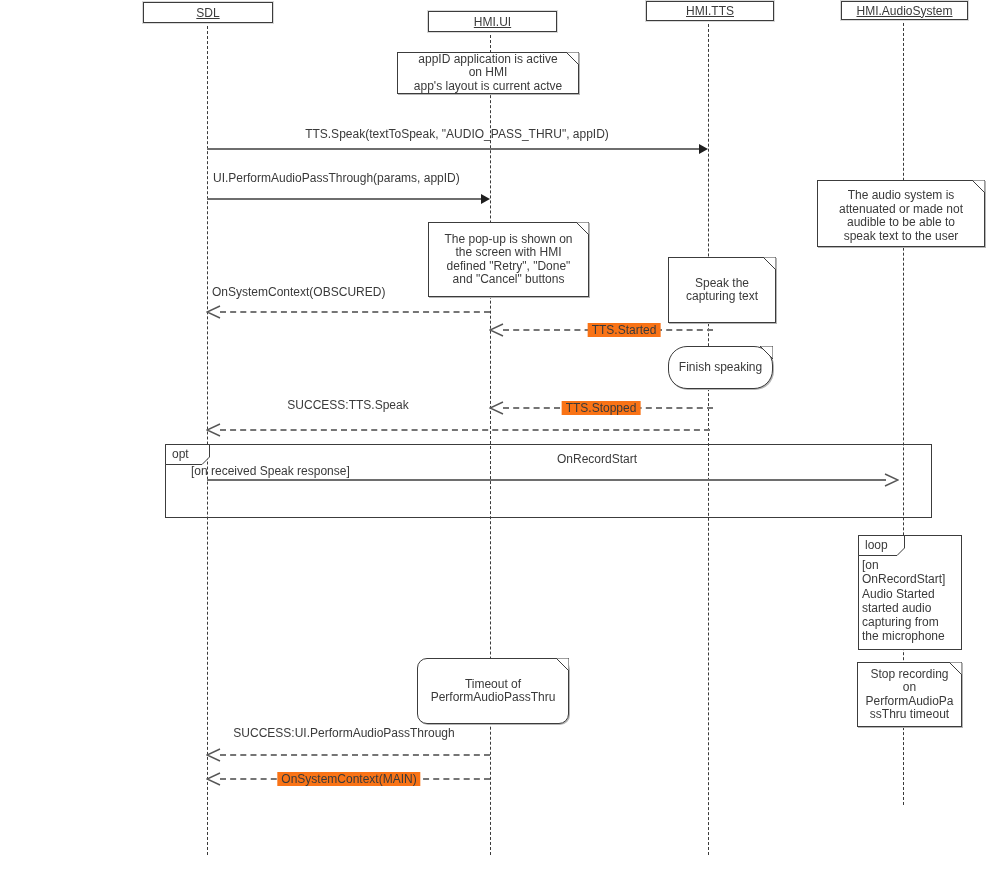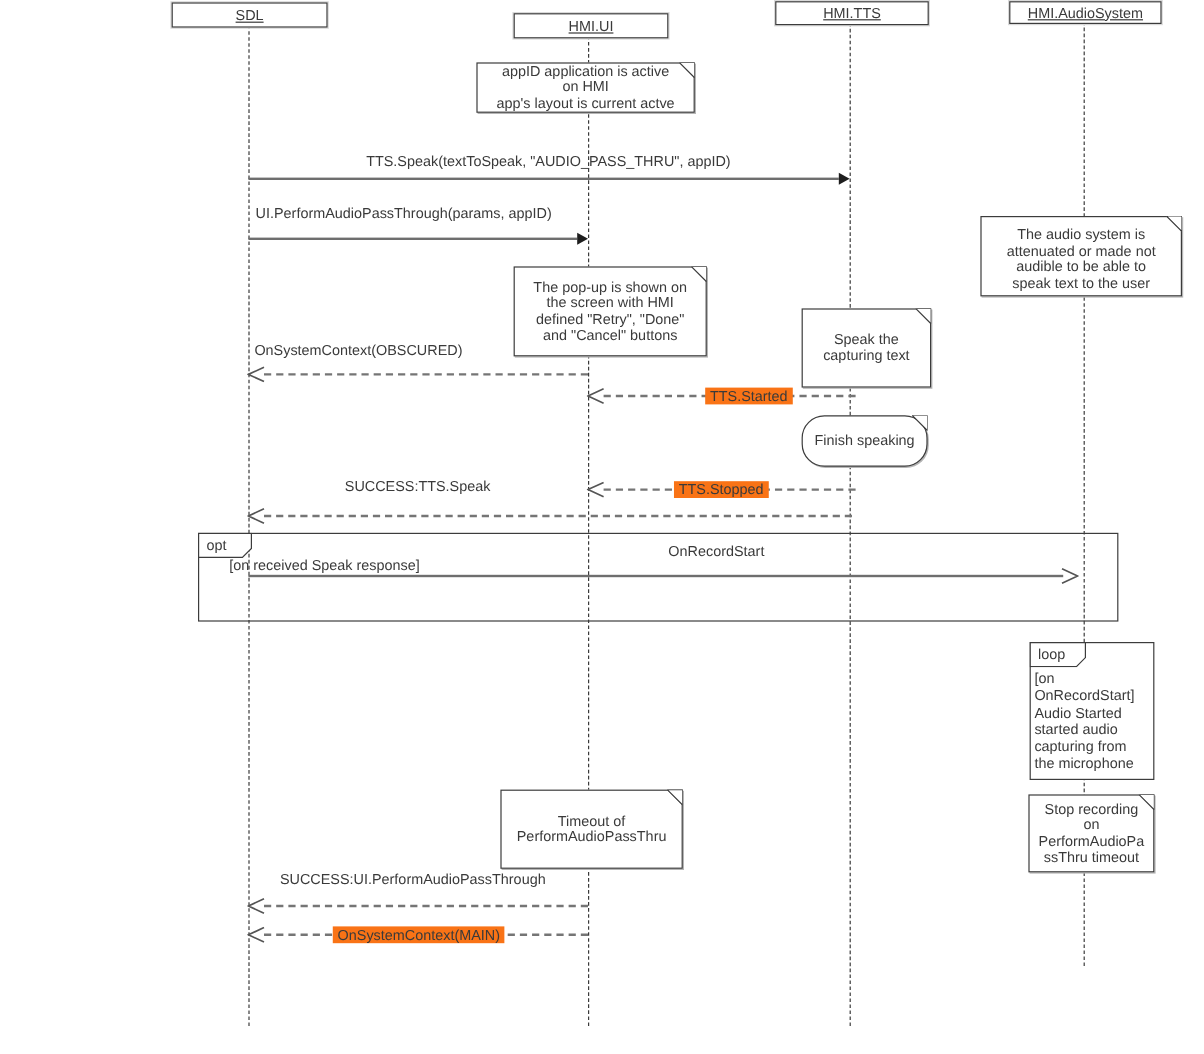--- a/index.html
+++ b/index.html
@@ -103,21 +103,21 @@
         </svg></span>
   </div>
 
   <div class="note" style="left:668px; top:346px; width:103px; height:41px;border-radius:19px;">
     <span class="note-text">Finish speaking</span>
     <span class="fold"><svg width="13" height="13" viewBox="0 0 13 13">
           <path d="M0 0 L13 13 L13 0 Z" fill="#ffffff" stroke="#3c3c3c" stroke-width="1"></path>
         </svg></span>
   </div>
 
-  <div class="note" style="left:417px; top:658px; width:150px; height:64px;">
+  <div class="note" style="left:417px; top:658px; width:150px; height:64px;border-radius:10px;">
     <span class="note-text">Timeout of
 PerformAudioPassThru</span>
     <span class="fold"><svg width="13" height="13" viewBox="0 0 13 13">
           <path d="M0 0 L13 13 L13 0 Z" fill="#ffffff" stroke="#3c3c3c" stroke-width="1"></path>
         </svg></span>
   </div>
 
   <div class="note" style="left:857px; top:662px; width:103px; height:63px;">
     <span class="note-text">Stop recording
 on

